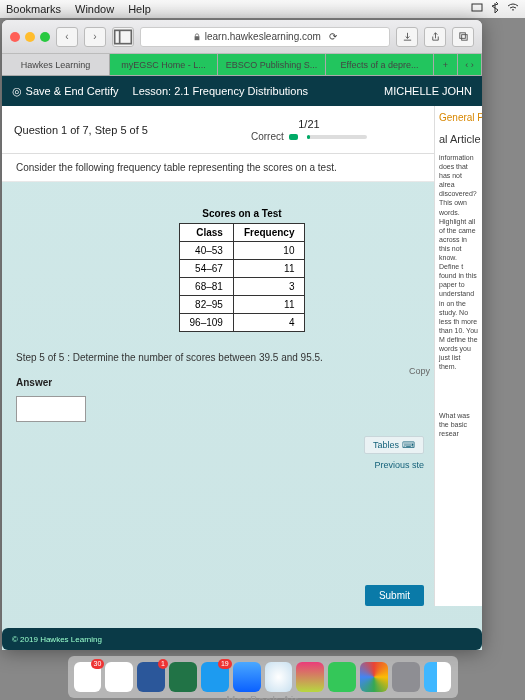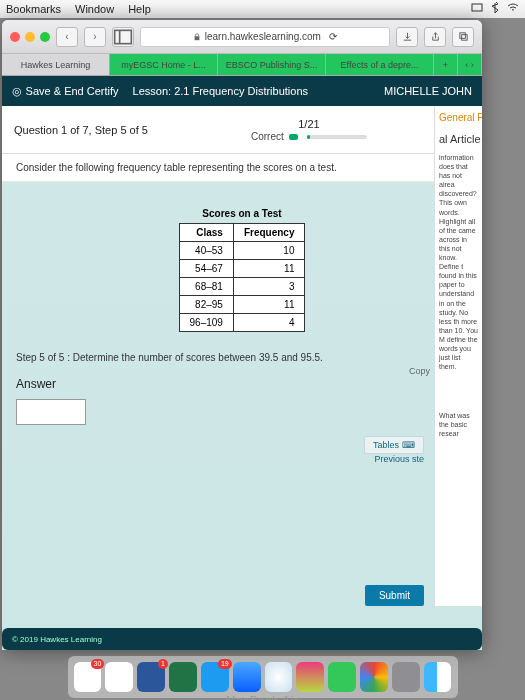--- a/index.html
+++ b/index.html
@@ -31,28 +31,28 @@
 .qbar .correct { color:#444; font-size:10px; }
 .qbar .pill { display:inline-block; width:9px; height:6px; background:#0a6; border-radius:2px; vertical-align:middle; margin-left:2px; }
 .qbar .prog { display:inline-block; width:60px; height:4px; background:#ddd; border-radius:2px; vertical-align:middle; margin-left:6px; position:relative; }
 .qbar .prog::before { content:''; position:absolute; left:0; top:0; height:100%; width:5%; background:#0a6; border-radius:2px; }
 .prompt { padding:8px 14px; font-size:10px; color:#333; background:#fff; border-bottom:1px solid #e8e8e8; }
 .tablewrap { display:flex; justify-content:center; padding:22px 12px 14px; }
 table { border-collapse:collapse; font-size:10px; background:#fff; }
 table caption { padding:4px 0; font-weight:600; font-size:10px; }
 th,td { border:1px solid #333; padding:3px 10px; text-align:right; }
 .stepline { font-size:10px; color:#333; padding:6px 14px; }
-.answer { font-size:12px; color:#222; padding:8px 14px 4px; font-weight:400; }
+.answer { font-size:10px; color:#222; padding:8px 14px 4px; font-weight:700; }
 .inputwrap { padding:4px 14px 20px; }
 .inputwrap input { width:70px; height:26px; border:1px solid #999; background:#fff; text-align:center; font-size:11px; }
 .rightcol { position:absolute; right:0; top:30px; width:48px; height:500px; background:#fff; border-left:1px solid #ddd; padding:6px 4px; font-size:7px; color:#444; overflow:hidden; }
 .rightcol .gp { color:#d88700; font-size:10px; font-weight:500; margin-bottom:10px; white-space:nowrap; }
 .rightcol .art { font-size:11px; color:#333; margin-bottom:8px; white-space:nowrap; }
 .rightcol p { line-height:1.3; }
-.actions { position:absolute; right:58px; top:360px; display:flex; flex-direction:column; align-items:flex-end; }
+.actions { position:absolute; right:58px; top:360px; display:flex; flex-direction:column; gap:6px; align-items:flex-end; }
 .actbtn { font-size:9px; color:#15627a; background:#eaf2f4; border:1px solid #c8d6da; padding:3px 8px; border-radius:2px; display:flex; align-items:center; gap:3px; }
 .linkbtn { font-size:9px; color:#15627a; }
 .submit { position:absolute; right:58px; bottom:44px; background:#0a7aa8; color:#fff; font-size:10px; padding:5px 14px; border-radius:2px; }
 .copy { position:absolute; right:52px; top:290px; font-size:9px; color:#666; }
 .footer { position:absolute; bottom:0; left:0; right:0; height:22px; background:#0a3a47; color:#9fc; font-size:8px; display:flex; align-items:center; padding:0 10px;border-radius:6px; }
 .dock { position:absolute; bottom:2px; left:50%; transform:translateX(-50%); height:42px; width:390px; background:rgba(220,220,220,.55); border-radius:6px; display:flex; align-items:center; justify-content:center; gap:4px; padding:0 6px; }
 .dockicon { width:30px; height:30px; border-radius:6px; position:relative; }
 .dockicon.badge::after { content:attr(data-badge); position:absolute; top:-3px; right:-3px; background:#e33; color:#fff; font-size:7px; border-radius:8px; padding:0 3px; line-height:10px; }
 .macbook { position:absolute; bottom:-6px; left:50%; transform:translateX(-50%); font-size:11px; color:#999; letter-spacing:1px; }
 </style>

